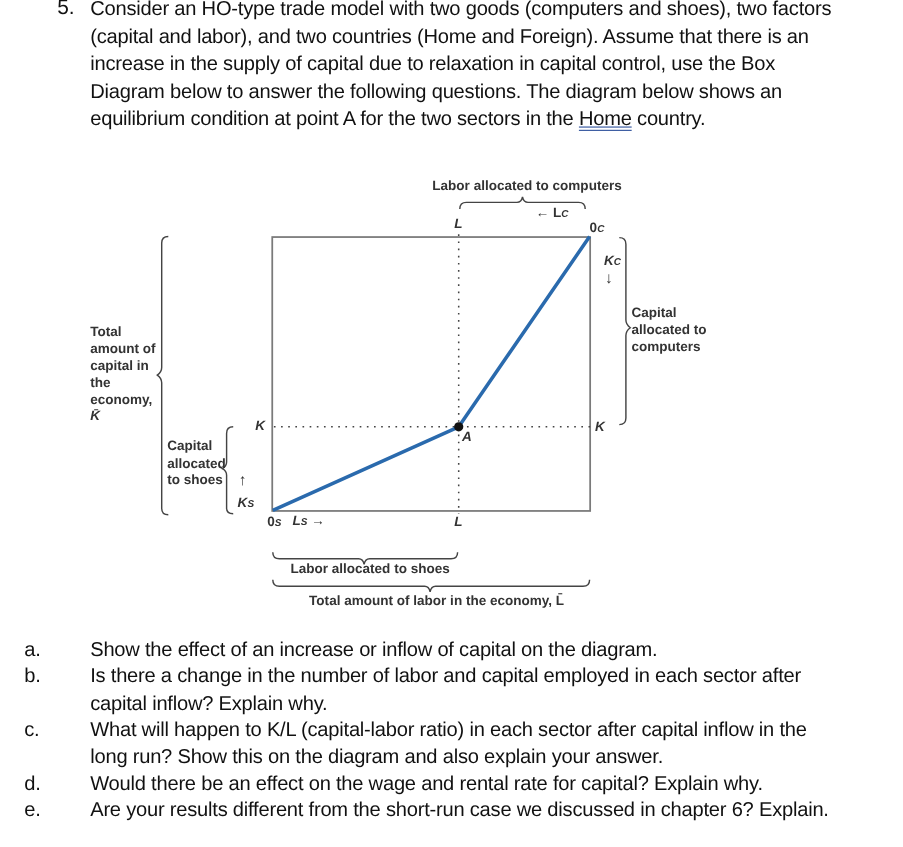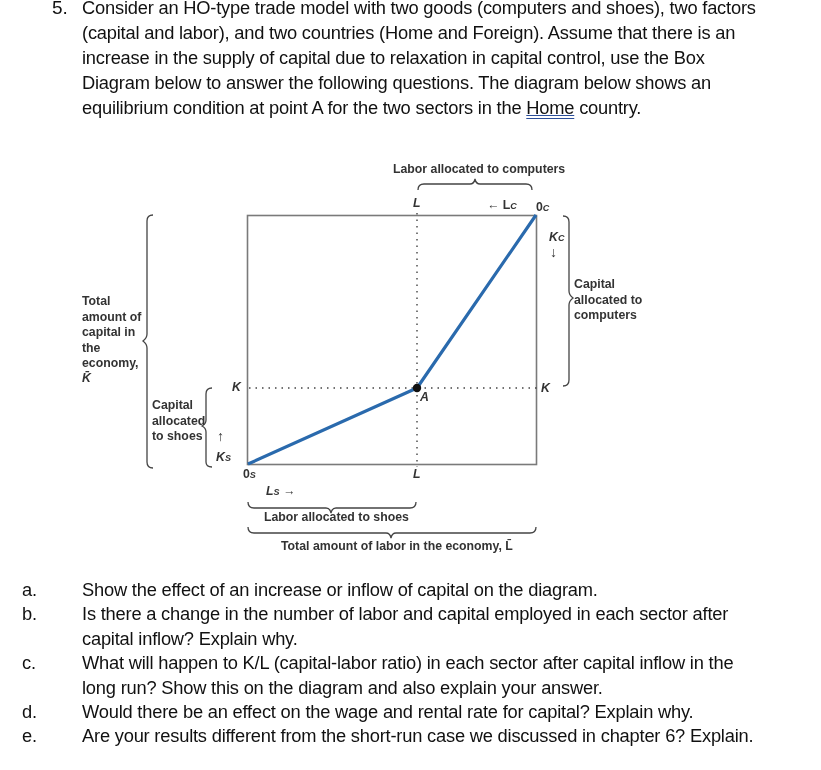--- a/index.html
+++ b/index.html
@@ -45,21 +45,21 @@
     <path d="M153 215 Q147 215 147 221 L147 334 Q147 338 143 341 Q147 344 147 348 L147 462 Q147 468 153 468" fill="none" stroke="#444" stroke-width="1.3"></path>
 
     <path d="M212 388 Q206 388 206 394 L206 420 Q206 424 202 426 Q206 428 206 432 L206 462 Q206 467 212 467" fill="none" stroke="#444" stroke-width="1.3"></path>
 
     <path d="M248 502 Q248 508 254 508 L326 508 Q330 508 331 513 Q332 508 336 508 L410 508 Q416 508 416 502" fill="none" stroke="#444" stroke-width="1.3"></path>
 
     <path d="M248 527 Q248 533 254 533 L386 533 Q390 533 391 538 Q392 533 396 533 L530 533 Q536 533 536 527" fill="none" stroke="#444" stroke-width="1.3"></path>
   </svg>
 
   <div class="lbl" style="left:393px; top:12px;">Labor allocated to computers</div>
-  <div class="lbl" style="left:487px; top:48px;"><span>← L</span><i style="font-size:9px;">C</i></div>
+  <div class="lbl" style="left:487px; top:36px;"><span>← L</span><i style="font-size:9px;">C</i></div>
   <div class="lbl" style="left:413px; top:46px;"><i>L</i></div>
   <div class="lbl" style="left:536px; top:50px;"><span>0</span><i style="font-size:9px;">C</i></div>
   <div class="lbl" style="left:549px; top:80px;"><i>K</i><i style="font-size:9px;">C</i></div>
   <div class="lbl" style="left:550px; top:95px; font-size:14px;">↓</div>
   <div class="lbl" style="left:574px; top:127px; width:90px;">Capital allocated to computers</div>
 
   <div class="lbl" style="left:82px; top:144px; width:62px;">
     <div>Total</div>
     <div>amount of</div>
     <div>capital in</div>
@@ -75,21 +75,21 @@
   </div>
 
   <div class="lbl" style="left:232px; top:230px;"><i>K</i></div>
   <div class="lbl" style="left:541px; top:231px;"><i>K</i></div>
   <div class="lbl" style="left:217px; top:279px; font-size:14px;">↑</div>
   <div class="lbl" style="left:216px; top:300px;"><i>K</i><i style="font-size:9px;">S</i></div>
   <div class="lbl" style="left:420px; top:240px;"><i>A</i></div>
 
   <div class="lbl" style="left:243px; top:317px;"><span>0</span><i style="font-size:9px;">S</i></div>
   <div class="lbl" style="left:413px; top:317px;"><i>L</i></div>
-  <div class="lbl" style="left:266px; top:334px;"><i>L</i><i style="font-size:9px;">S</i> <span>→</span></div>
+  <div class="lbl" style="left:266px; top:316px;"><i>L</i><i style="font-size:9px;">S</i> <span>→</span></div>
   <div class="lbl" style="left:264px; top:360px;">Labor allocated to shoes</div>
   <div class="lbl" style="left:281px; top:389px;">Total amount of labor in the economy, L̄</div>
 </div>
 
 <div class="sub-q" style="top:578px;">
   <span class="letter">a.</span>
   <span class="body">Show the effect of an increase or inflow of capital on the diagram.</span>
 </div>
 <div class="sub-q" style="top:602px;">
   <span class="letter">b.</span>

